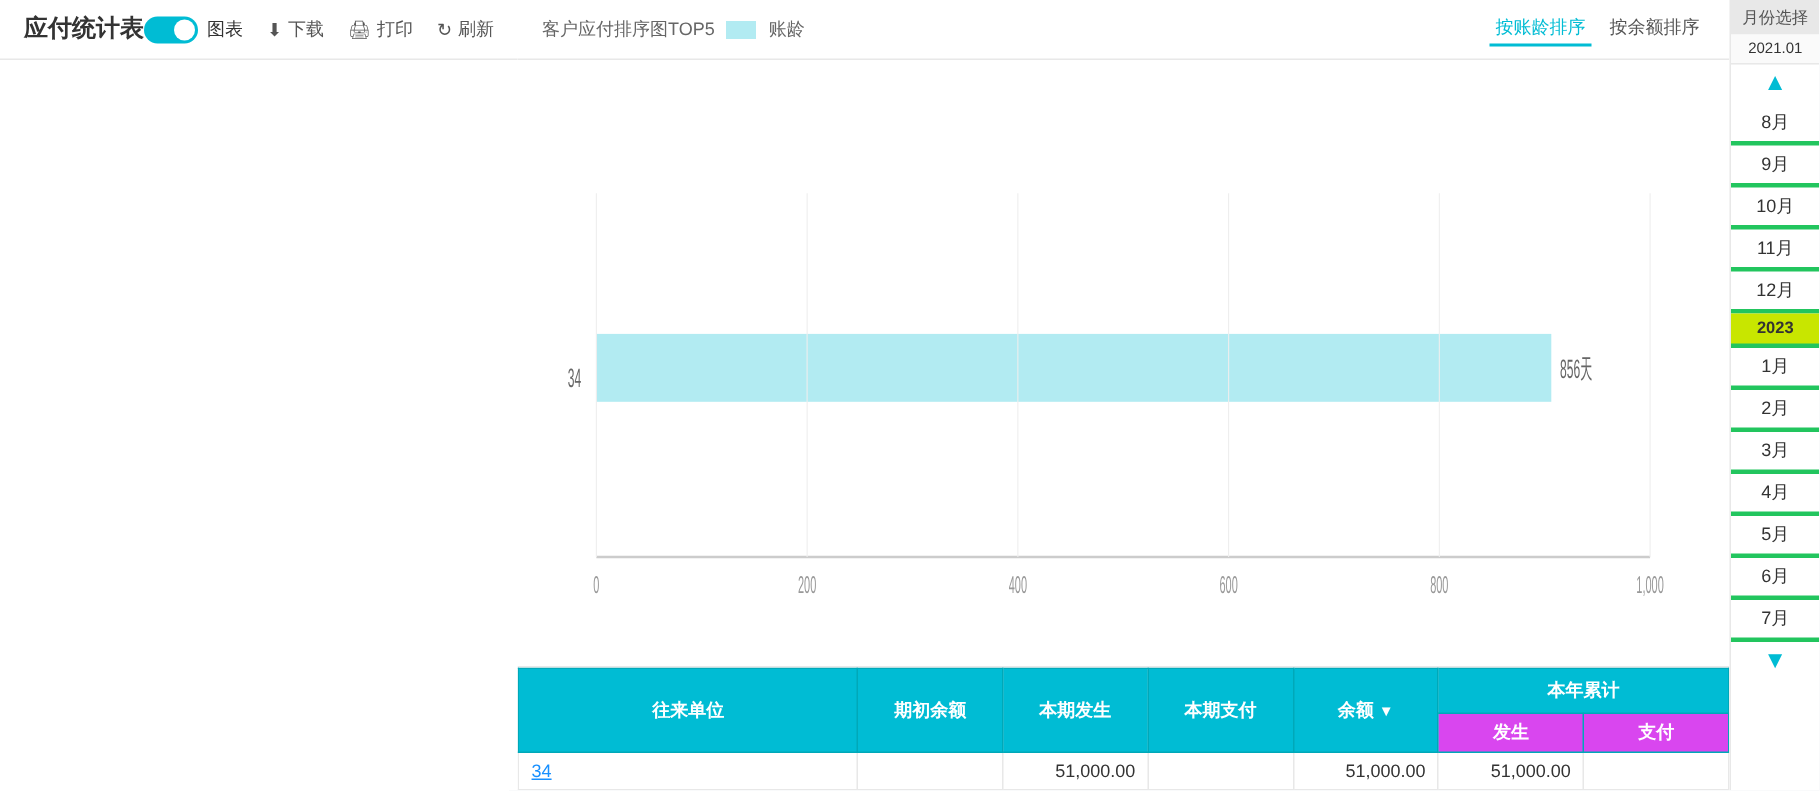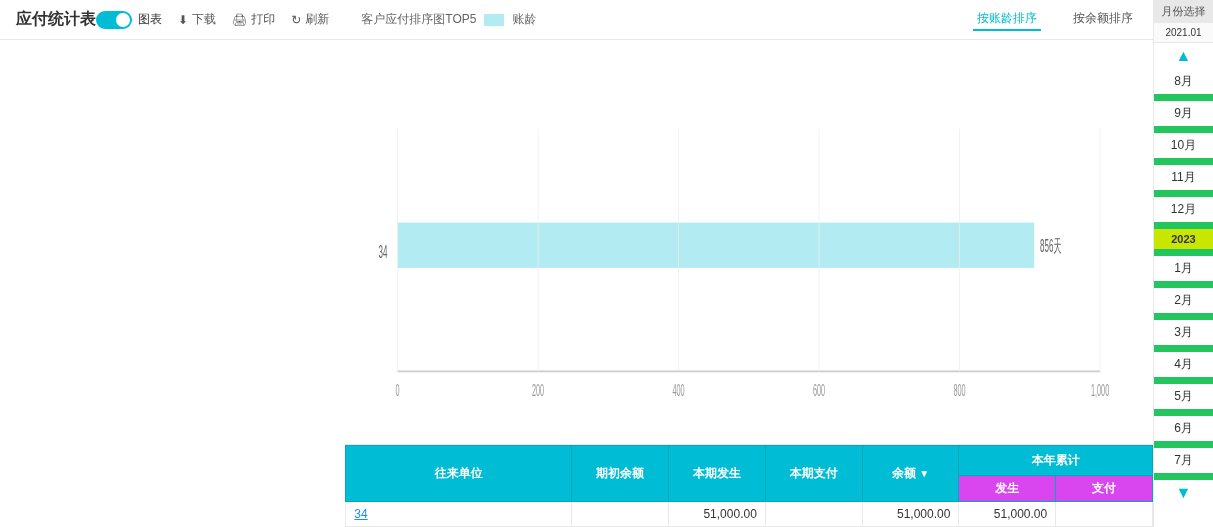--- a/index.html
+++ b/index.html
@@ -20,21 +20,21 @@
     .main-content { display: flex; flex: 1; overflow: hidden; }
 
     
     .chart-area { flex: 1; display: flex; flex-direction: column; overflow: hidden; }
 
     
     .chart-header { display: flex; align-items: center; justify-content: space-between; padding: 8px 16px; border-bottom: 1px solid #e8e8e8; }
     .chart-legend { display: flex; align-items: center; gap: 8px; font-size: 12px; color: #666; }
     .legend-box { width: 20px; height: 12px; background: #b2ebf2; border: 1px solid #b2ebf2; }
     .chart-sort-btns { display: flex; gap: 8px; }
-    .sort-btn { font-size: 12px; color: #555; cursor: pointer; padding: 2px 4px; border-bottom: 2px solid transparent; margin-left: 20px; }
+    .sort-btn { font-size: 12px; color: #555; cursor: pointer; padding: 2px 4px; border-bottom: 2px solid transparent; }
     .sort-btn.active { color: #00bcd4; border-bottom: 2px solid #00bcd4; }
 
     
     .chart-container { flex: 1; padding: 8px 16px; position: relative; }
     .chart-svg { width: 100%; height: 100%; }
 
     
     .table-area { border-top: 1px solid #e8e8e8; }
     .table-wrapper { overflow: hidden; }
     table { width: 100%; border-collapse: collapse; table-layout: fixed; }
@@ -43,21 +43,21 @@
     tbody tr { background: #fff; }
     tbody td { padding: 5px 8px; font-size: 12px; border: 1px solid #e8e8e8; text-align: right; }
     tbody td.left { text-align: left; }
     .link-text { color: #1890ff; text-decoration: underline; cursor: pointer; }
 
     
     .sidebar { width: 60px; border-left: 1px solid #e8e8e8; display: flex; flex-direction: column; background: #fff; overflow-y: auto; position: relative; }
     .sidebar-title { background: #e8e8e8; text-align: center; padding: 4px 2px; font-size: 11px; color: #555; }
     .sidebar-year-input { text-align: center; padding: 4px 2px; font-size: 10px; color: #333; border-bottom: 1px solid #e8e8e8; background: #fafafa; }
     .sidebar-arrow { text-align: center; padding: 4px; cursor: pointer; color: #00bcd4; font-size: 16px; }
-    .sidebar-month { text-align: center; padding: 4px 2px; font-size: 12px; color: #333; cursor: pointer; border-bottom: 7px solid #22c55e; }
+    .sidebar-month { text-align: center; padding: 4px 2px; font-size: 12px; color: #333; cursor: pointer; border-bottom: 3px solid #22c55e; }
     .sidebar-month.year-marker { background: #c8e600; color: #333; font-weight: bold; font-size: 11px; }
   </style>
 </head>
 <body>
 
 <div class="page-container">
 
   <div class="header">
     <span class="header-title">应付统计表</span>
     <div class="header-actions">

